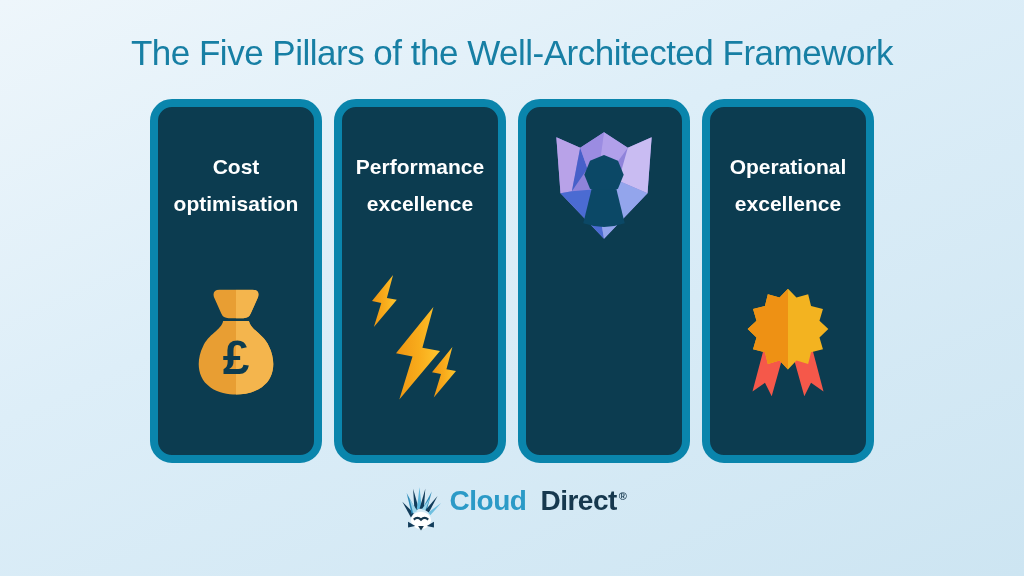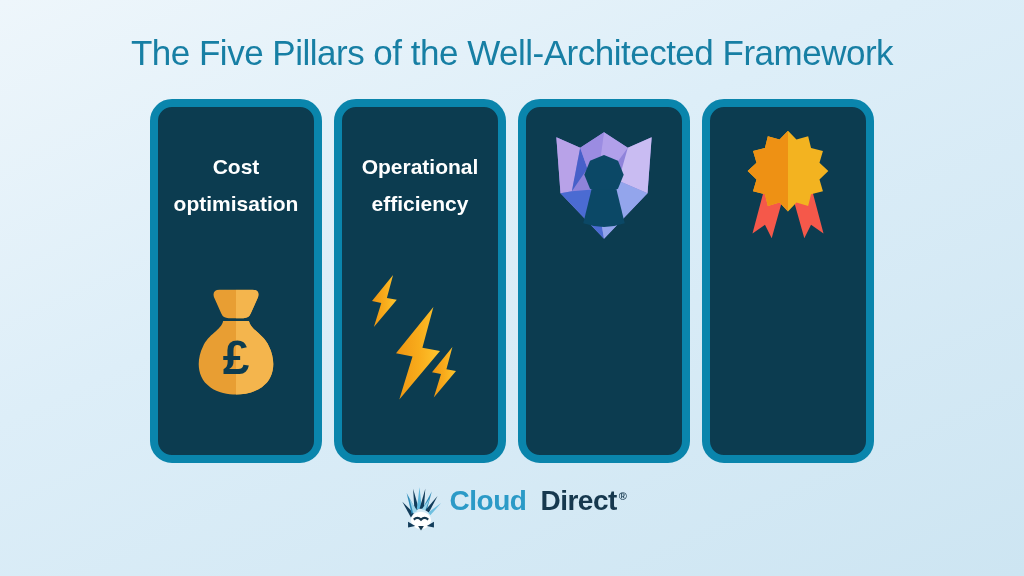--- a/index.html
+++ b/index.html
@@ -66,21 +66,21 @@
           <g fill="#f4b54d" clip-path="url(#bagR)">
             <path d="M26,8 Q24,0 32,0 L68,0 Q76,0 74,8 L66,26 Q64,31 58,31 L42,31 Q36,31 34,26 Z"></path>
             <path d="M36,34 L64,34 C66,44 80,48 86,62 C93,76 93,96 78,106 C70,112 58,114 50,114 C42,114 30,112 22,106 C7,96 7,76 14,62 C20,48 34,44 36,34 Z"></path>
           </g>
           <text x="50" y="92" font-size="52" font-weight="bold" text-anchor="middle" fill="#0c3c50">£</text>
         </svg>
       </div>
     </div>
 
     <div class="pillar">
-      <div class="pillar-label">Operational efficiency</div>
+      <div class="pillar-label">Performance excellence</div>
       <div class="pillar-icon">
         <svg width="112" height="136" viewBox="0 0 112 136">
           <defs>
             <linearGradient id="boltG" x1="0" y1="0" x2="1" y2="0">
               <stop offset="0" stop-color="#ef9512"></stop>
               <stop offset="0.55" stop-color="#f9ad1c"></stop>
               <stop offset="1" stop-color="#fec62f"></stop>
             </linearGradient>
           </defs>
           <g fill="url(#boltG)">
@@ -106,20 +106,21 @@
           <polygon points="42,60 64,52 92,64 50,108" fill="#93a5ec"></polygon>
           <g fill="#0b4866">
             <polygon points="50,27 63.5,32.5 69,46 63.5,59.5 50,65 36.5,59.5 31,46 36.5,32.5"></polygon>
             <path d="M38,60 L62,60 L70,93 Q50,100 30,93 Z"></path>
           </g>
         </svg>
       </div>
     </div>
 
     <div class="pillar">
+      <div class="pillar-label">Operational excellence</div>
       <div class="pillar-icon">
         <svg width="96" height="121" viewBox="0 0 100 126">
           <defs>
               <clipPath id="starL">
                 <rect x="0" y="0" width="50" height="126"></rect>
               </clipPath>
             </defs>
           <g fill="#f5584a">
             <polygon points="27,60 47,68 33,118 26,104 13,113"></polygon>
             <polygon points="73,60 53,68 67,118 74,104 87,113"></polygon>

